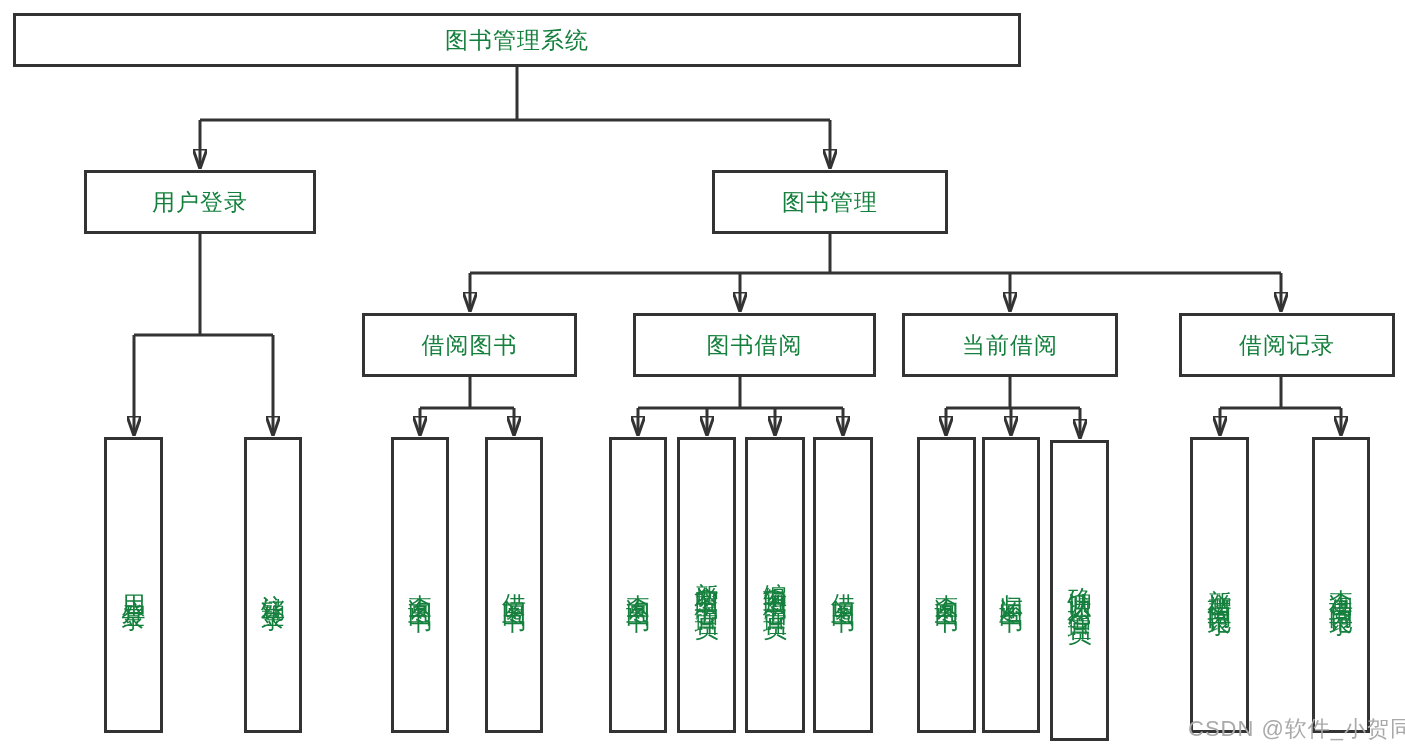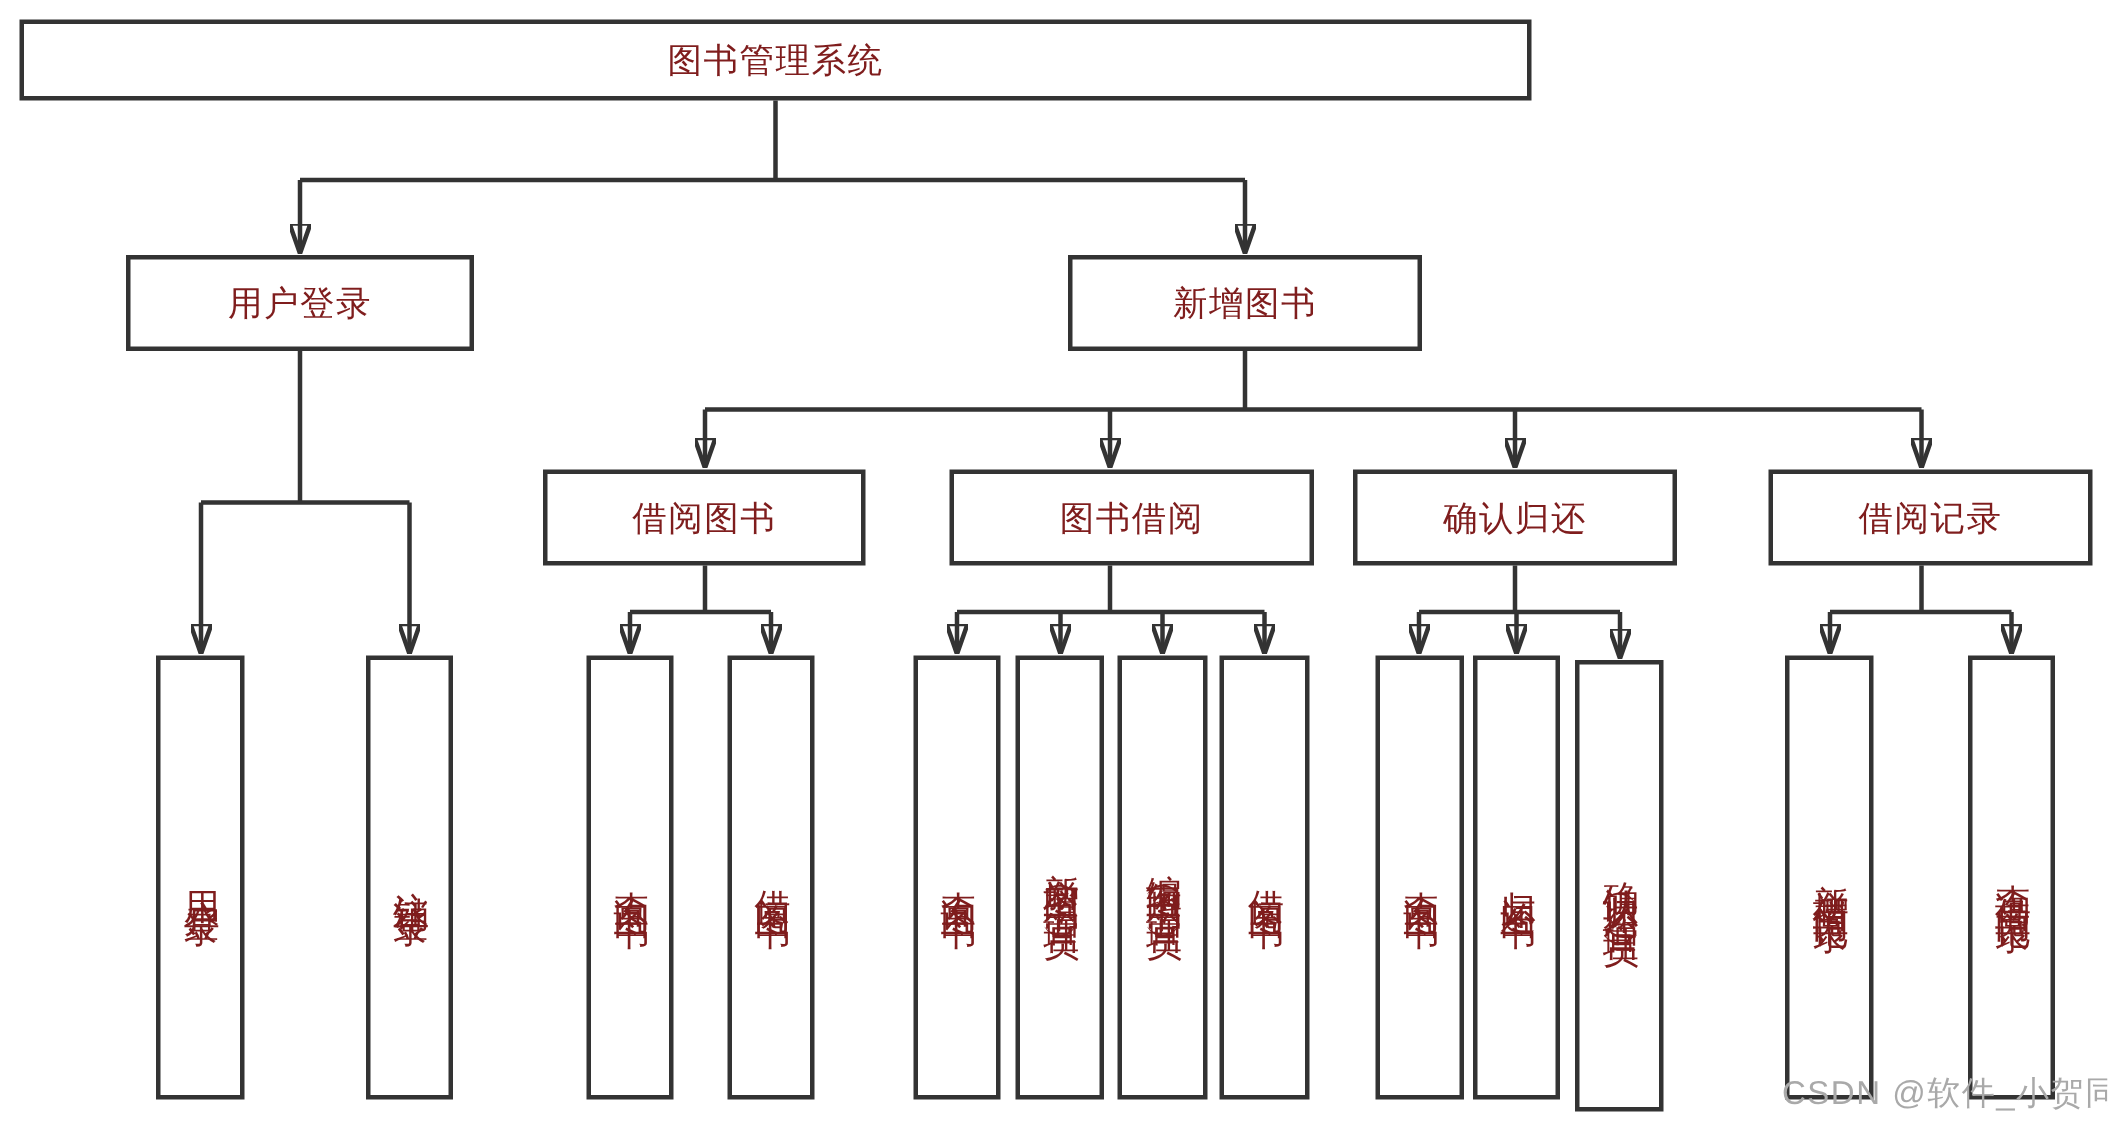--- a/index.html
+++ b/index.html
@@ -15,21 +15,21 @@
     position:absolute;
     box-sizing:border-box;
     background:#ffffff;
     border:3px solid #333333;
     display:flex;
     align-items:center;
     justify-content:center;
     z-index:2;
   }
   .box .label{
-    color:#7f1d1d;
+    color:#15803d;
     font-size:23px;
     letter-spacing:1px;
     white-space:nowrap;
   }
   .box.v .label{
     writing-mode:vertical-rl;
     text-orientation:mixed;
     font-size:24px;
     letter-spacing:5px;
     white-space:normal;
@@ -104,31 +104,31 @@
   </svg>
 
   <div class="box" style="left:13px;top:13px;width:1008px;height:54px">
     <span class="label">图书管理系统</span>
   </div>
 
   <div class="box" style="left:84px;top:170px;width:232px;height:64px">
     <span class="label">用户登录</span>
   </div>
   <div class="box" style="left:712px;top:170px;width:236px;height:64px">
-    <span class="label">新增图书</span>
+    <span class="label">图书管理</span>
   </div>
 
   <div class="box" style="left:362px;top:313px;width:215px;height:64px">
     <span class="label">借阅图书</span>
   </div>
   <div class="box" style="left:633px;top:313px;width:243px;height:64px">
     <span class="label">图书借阅</span>
   </div>
   <div class="box" style="left:902px;top:313px;width:216px;height:64px">
-    <span class="label">确认归还</span>
+    <span class="label">当前借阅</span>
   </div>
   <div class="box" style="left:1179px;top:313px;width:216px;height:64px">
     <span class="label">借阅记录</span>
   </div>
 
   <div class="box v" style="left:104px;top:437px;width:59px;height:296px">
     <span class="label">用户登录</span>
   </div>
   <div class="box v" style="left:244px;top:437px;width:58px;height:296px">
     <span class="label">注销登录</span>

